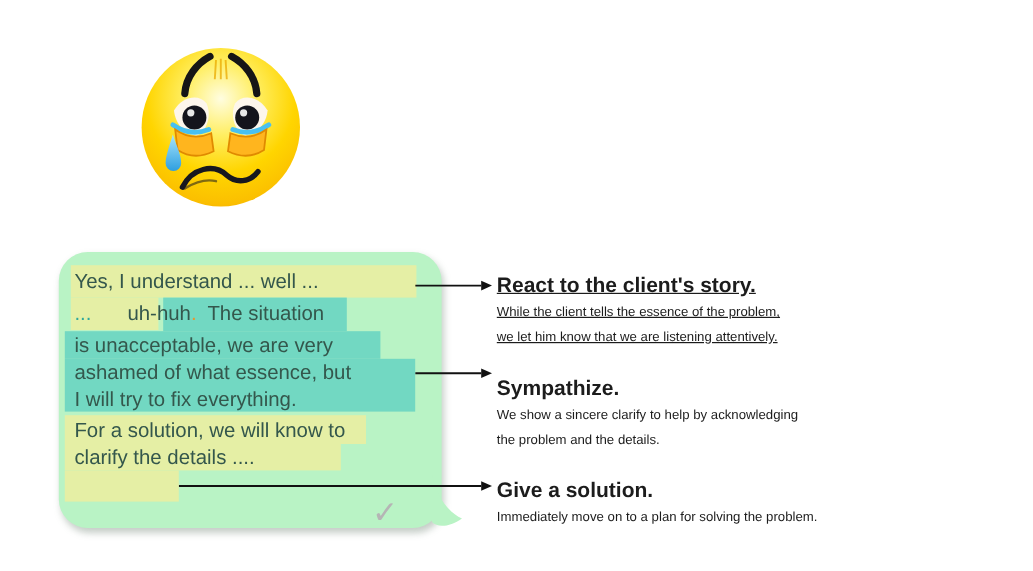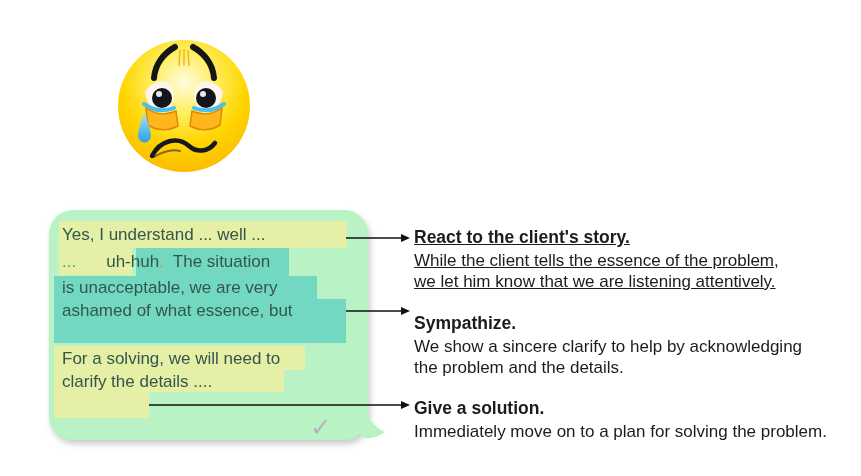--- a/index.html
+++ b/index.html
@@ -39,21 +39,21 @@
   
   .arrow { position:absolute; height:12px; }
   .arrow-1 { left:322px; top:232px; width:64px; }
   .arrow-2 { left:322px; top:305px; width:64px; }
   .arrow-3 { left:125px; top:399px; width:261px; }
 
   
   .note { position:absolute; left:390px; color:#1c1c1c; }
   .note-1 { top:226px;text-decoration:underline; } .note-2 { top:312px; } .note-3 { top:397px; }
   .note h3 { font-size:17.5px; font-weight:bold; line-height:22px; margin-bottom:2px; }
-  .note p  { font-size:17px; line-height:21px; }
+  .note p  { font-size:11px; line-height:21px; }
 </style>
 </head>
 <body>
 
 <div class="canvas">
 
   <svg class="emoji" viewBox="0 0 140 150" aria-hidden="true">
     <defs>
       <radialGradient id="faceGrad" cx="50%" cy="32%" r="78%">
         <stop offset="0%" stop-color="#fffde0"></stop>
@@ -99,21 +99,22 @@
   <div class="hl yellow hl-3a"></div>
   <div class="hl yellow hl-3b"></div>
   <div class="hl yellow hl-3c"></div>
 
   <div class="msg-line ml1">Yes, I understand ... well ...</div>
   <div class="msg-line ml2">
     <span class="dots">...</span><span>uh-huh</span><span class="period">.</span><span>The situation</span>
   </div>
   <div class="msg-line ml3">is unacceptable, we are very</div>
   <div class="msg-line ml4">ashamed of what essence, but</div>
-  <div class="msg-line ml6">For a solving, we will need to</div>
+  <div class="msg-line ml5">I will try to fix everything.</div>
+  <div class="msg-line ml6">For a solution, we will know to</div>
   <div class="msg-line ml7">clarify the details ....</div>
 
   <div class="check">✓</div>
 
   <svg class="arrow arrow-1" viewBox="0 0 64 12" aria-hidden="true">
     <line x1="0" y1="6" x2="55" y2="6" stroke="#111111" stroke-width="1.6"></line>
     <polygon points="55,2 64,6 55,10" fill="#111111"></polygon>
   </svg>
   <svg class="arrow arrow-2" viewBox="0 0 64 12" aria-hidden="true">
     <line x1="0" y1="6" x2="55" y2="6" stroke="#111111" stroke-width="1.6"></line>

